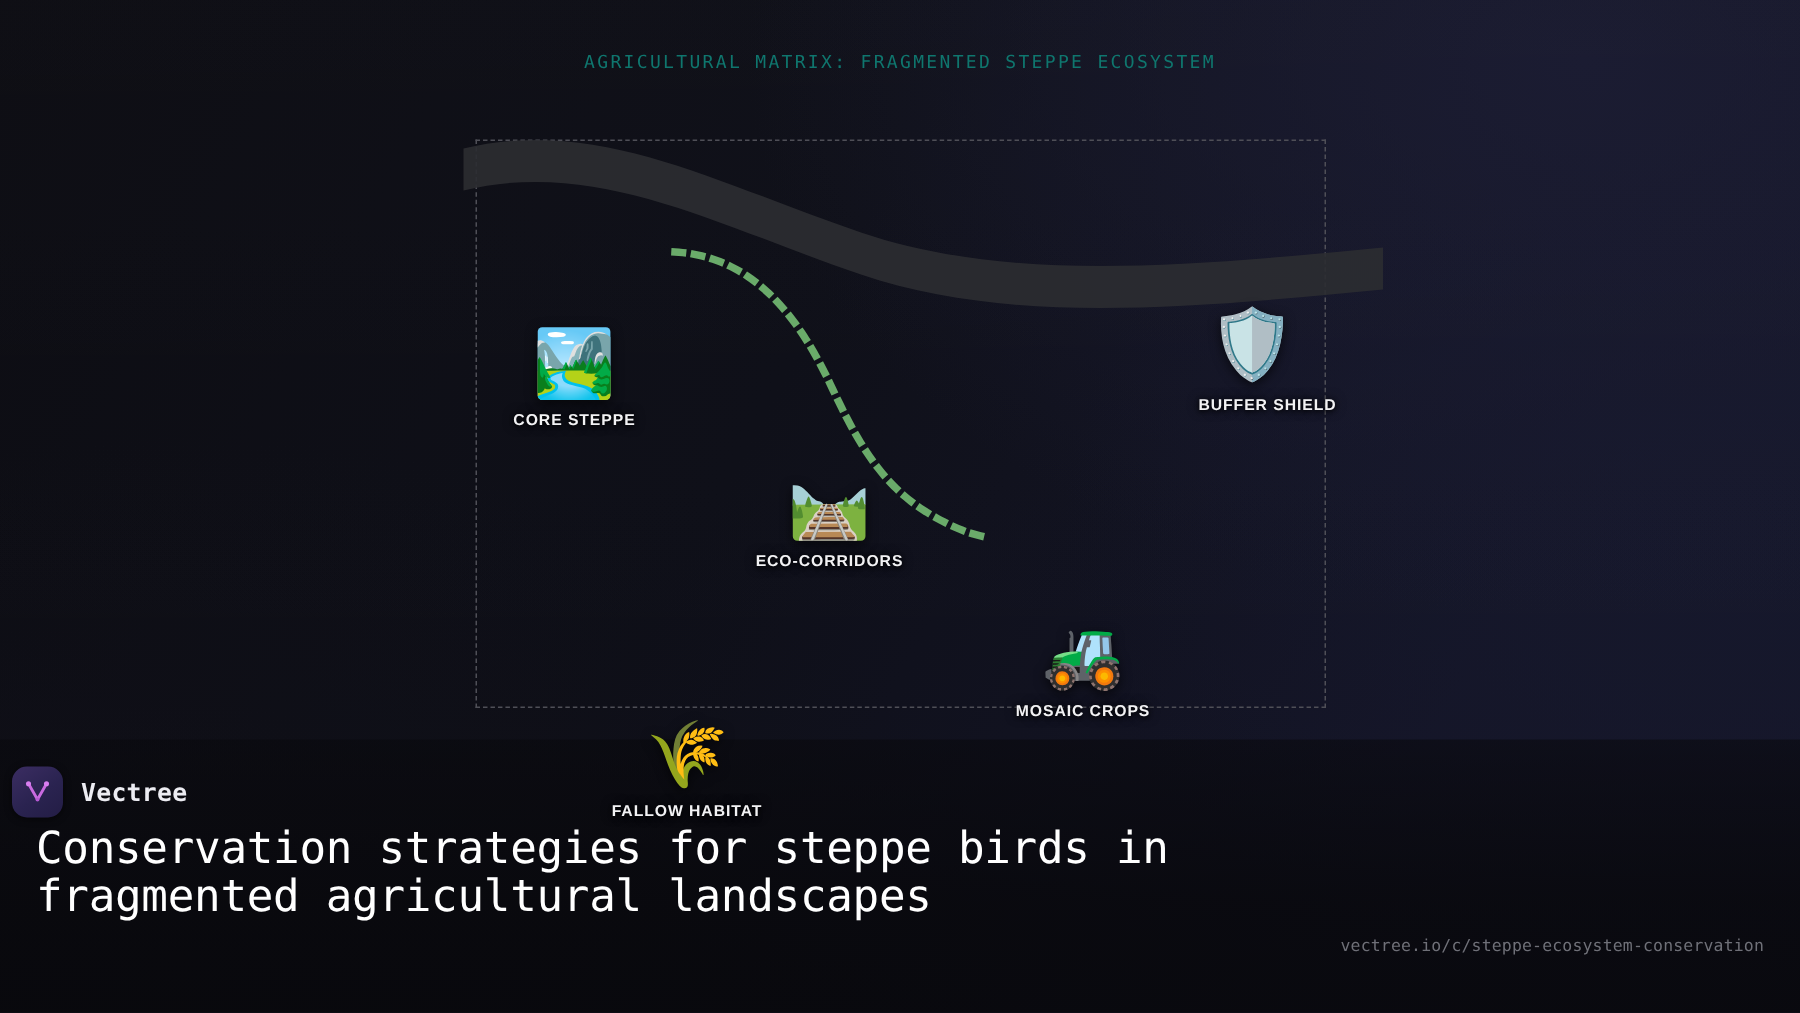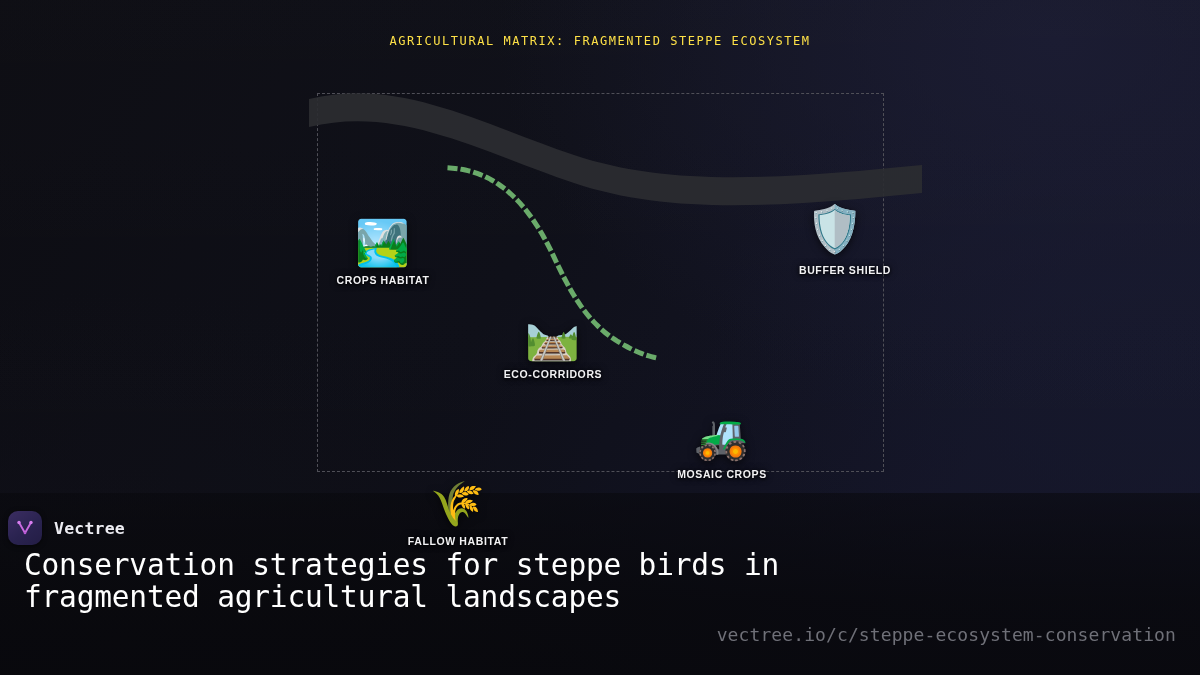--- a/index.html
+++ b/index.html
@@ -35,21 +35,21 @@
     background:linear-gradient(180deg, rgba(8,8,12,0.55) 0%, rgba(8,8,12,0.85) 60%, rgba(8,8,12,0.9) 100%);
   }
 
   
   .matrix-title {
     position:absolute; left:0; right:0; top:34px;
     text-align:center;
     font-family:"DejaVu Sans Mono", monospace;
     font-size:12px;
     letter-spacing:1.55px;
-    color:#fde047;
+    color:#0f766e;
     white-space:nowrap;
   }
 
   
   .canvas {
     position:absolute;
     left:317px; top:93px; width:567px; height:379px;
   }
   .canvas-frame {
     position:absolute; inset:0;
@@ -120,21 +120,21 @@
     font-size:29.5px;
     font-weight:normal;
     line-height:31.5px;
     letter-spacing:-0.2px;
     color:#ffffff;
   }
 
   .url {
     position:absolute; right:24px; top:624px;
     font-family:"DejaVu Sans Mono", monospace;
-    font-size:18px;
+    font-size:11px;
     color:#6f7078;
     letter-spacing:0.1px;
   }
 </style>
 </head>
 <body>
 
 <div class="bg"></div>
 <div class="bg-sheen"></div>
 <div class="bottom-band"></div>
@@ -148,21 +148,21 @@
   <svg class="wave-layer" viewBox="0 0 630 240" width="630" height="240">
     <path d="M 0 16 C 90 -6 170 40 265 72 C 360 104 470 96 613 82 L 613 110 C 470 124 360 132 265 100 C 170 68 90 22 0 44 Z" fill="#2b2c31" opacity="0.92"></path>
   </svg>
 
   <svg class="connector" viewBox="0 0 567 379" width="567" height="379" style="position:absolute;left:0;top:0;pointer-events:none;">
     <path d="M 133 75 C 185 78 215 118 236 162 C 252 196 268 228 300 248 C 318 259 330 263 340 265" fill="none" stroke="#6aab6a" stroke-width="5" stroke-dasharray="5 8" stroke-linecap="square"></path>
   </svg>
 
   <div class="node" style="left:66px; top:128px;">
     <span class="glyph">🏞️</span>
-    <span class="label">CROPS HABITAT</span>
+    <span class="label">CORE STEPPE</span>
   </div>
 
   <div class="node highlight" style="left:518px; top:113px;">
     <span class="ring"></span>
     <span class="glyph">🛡️</span>
     <span class="label">BUFFER SHIELD</span>
   </div>
 
   <div class="node" style="left:236px; top:222px;">
     <span class="glyph">🛤️</span>

